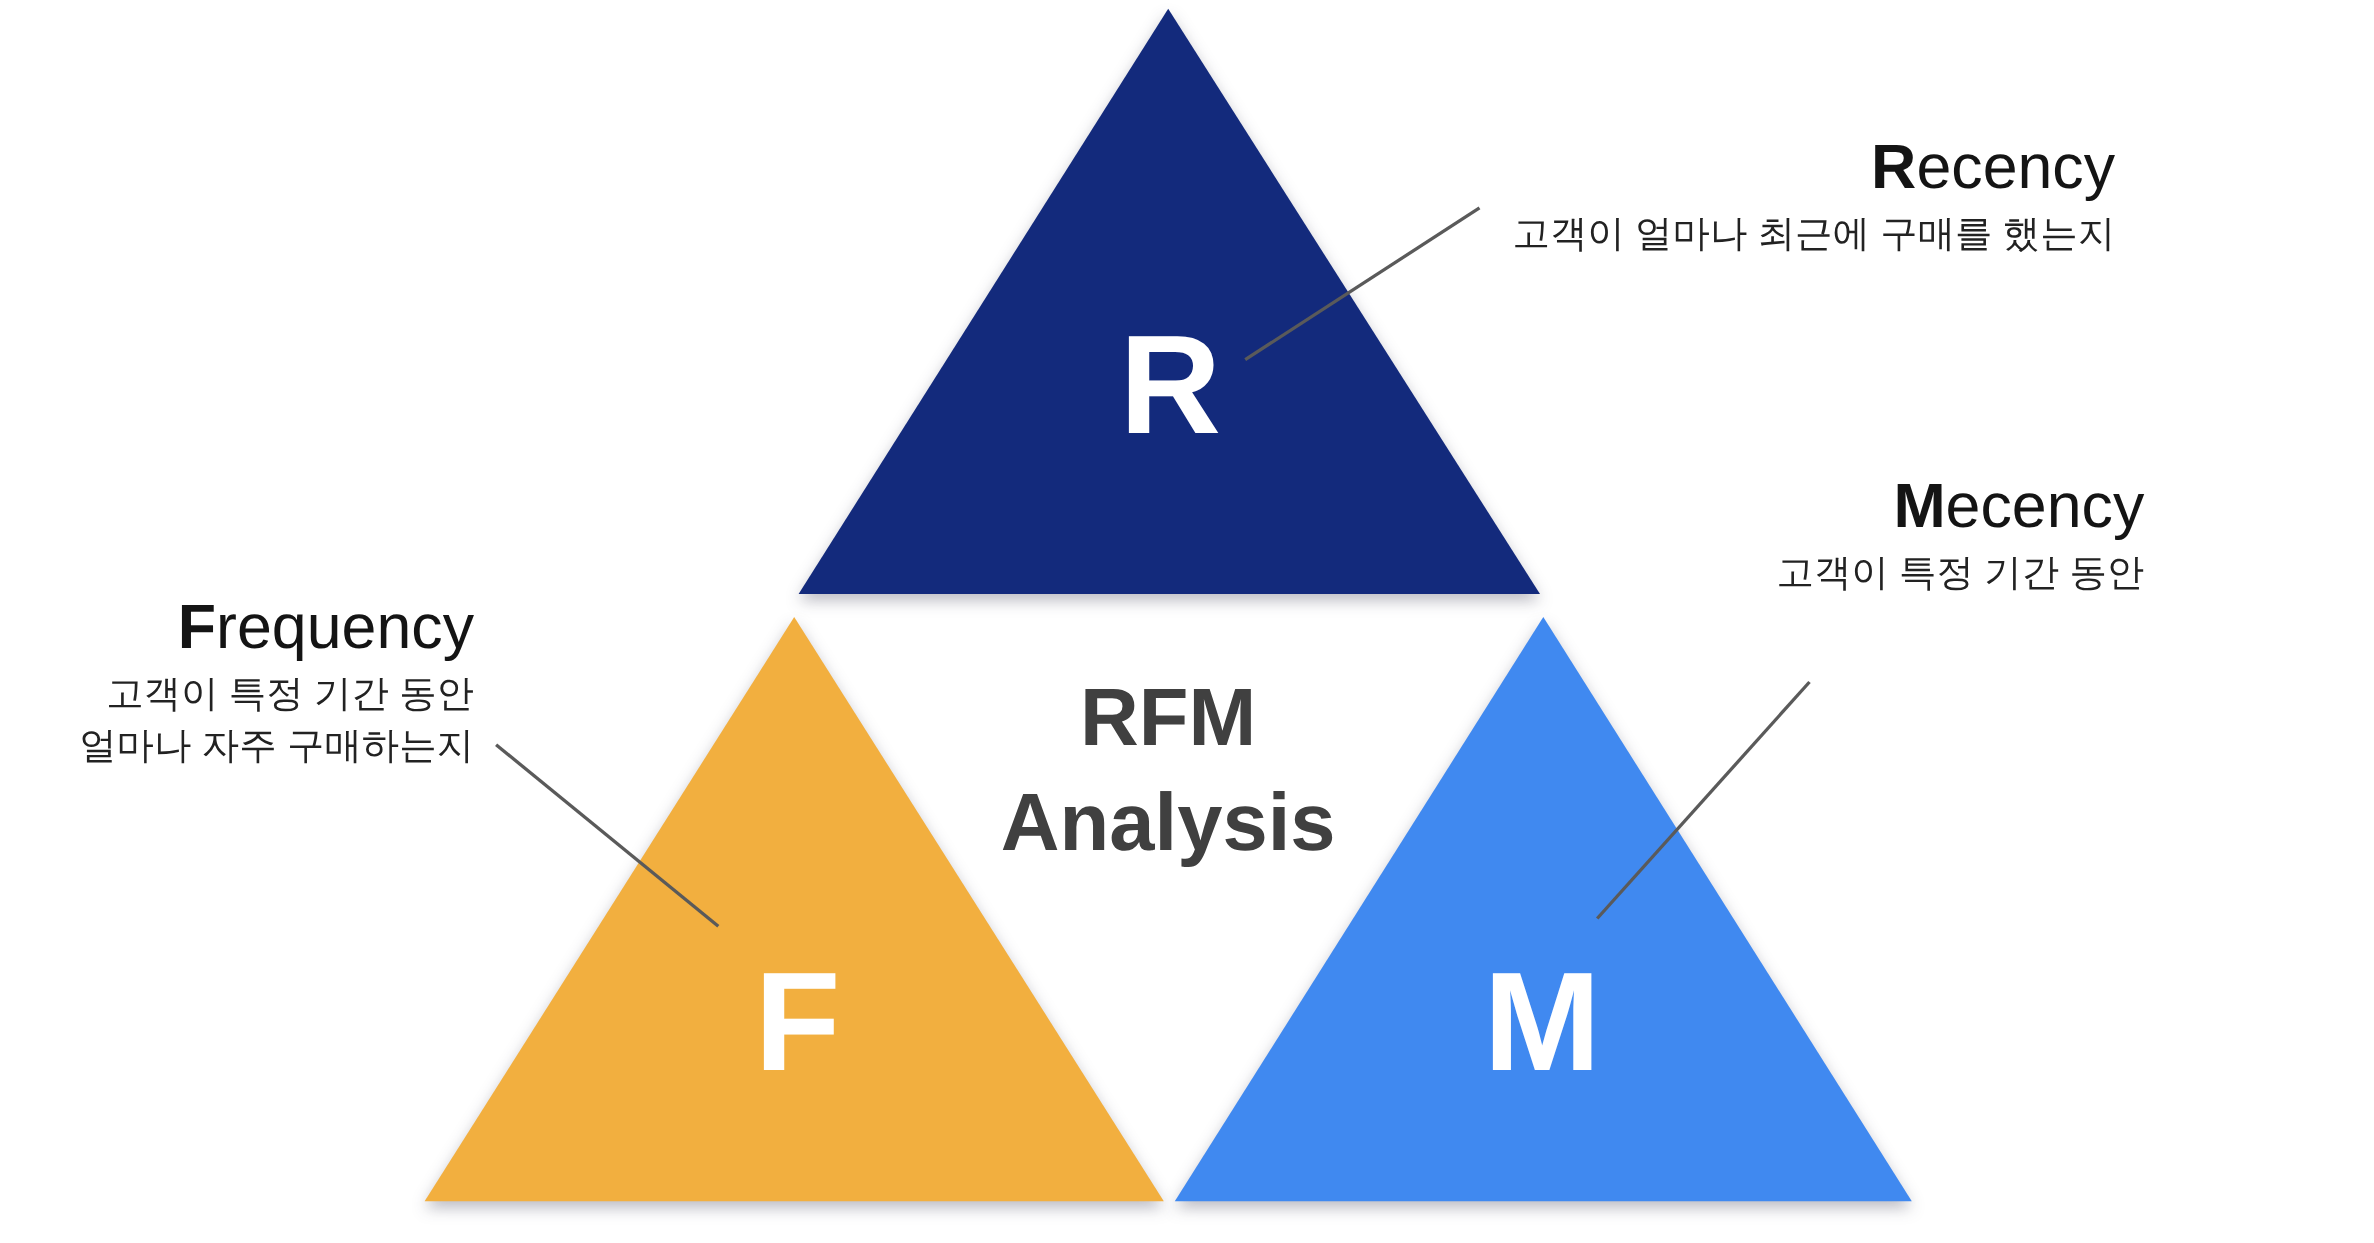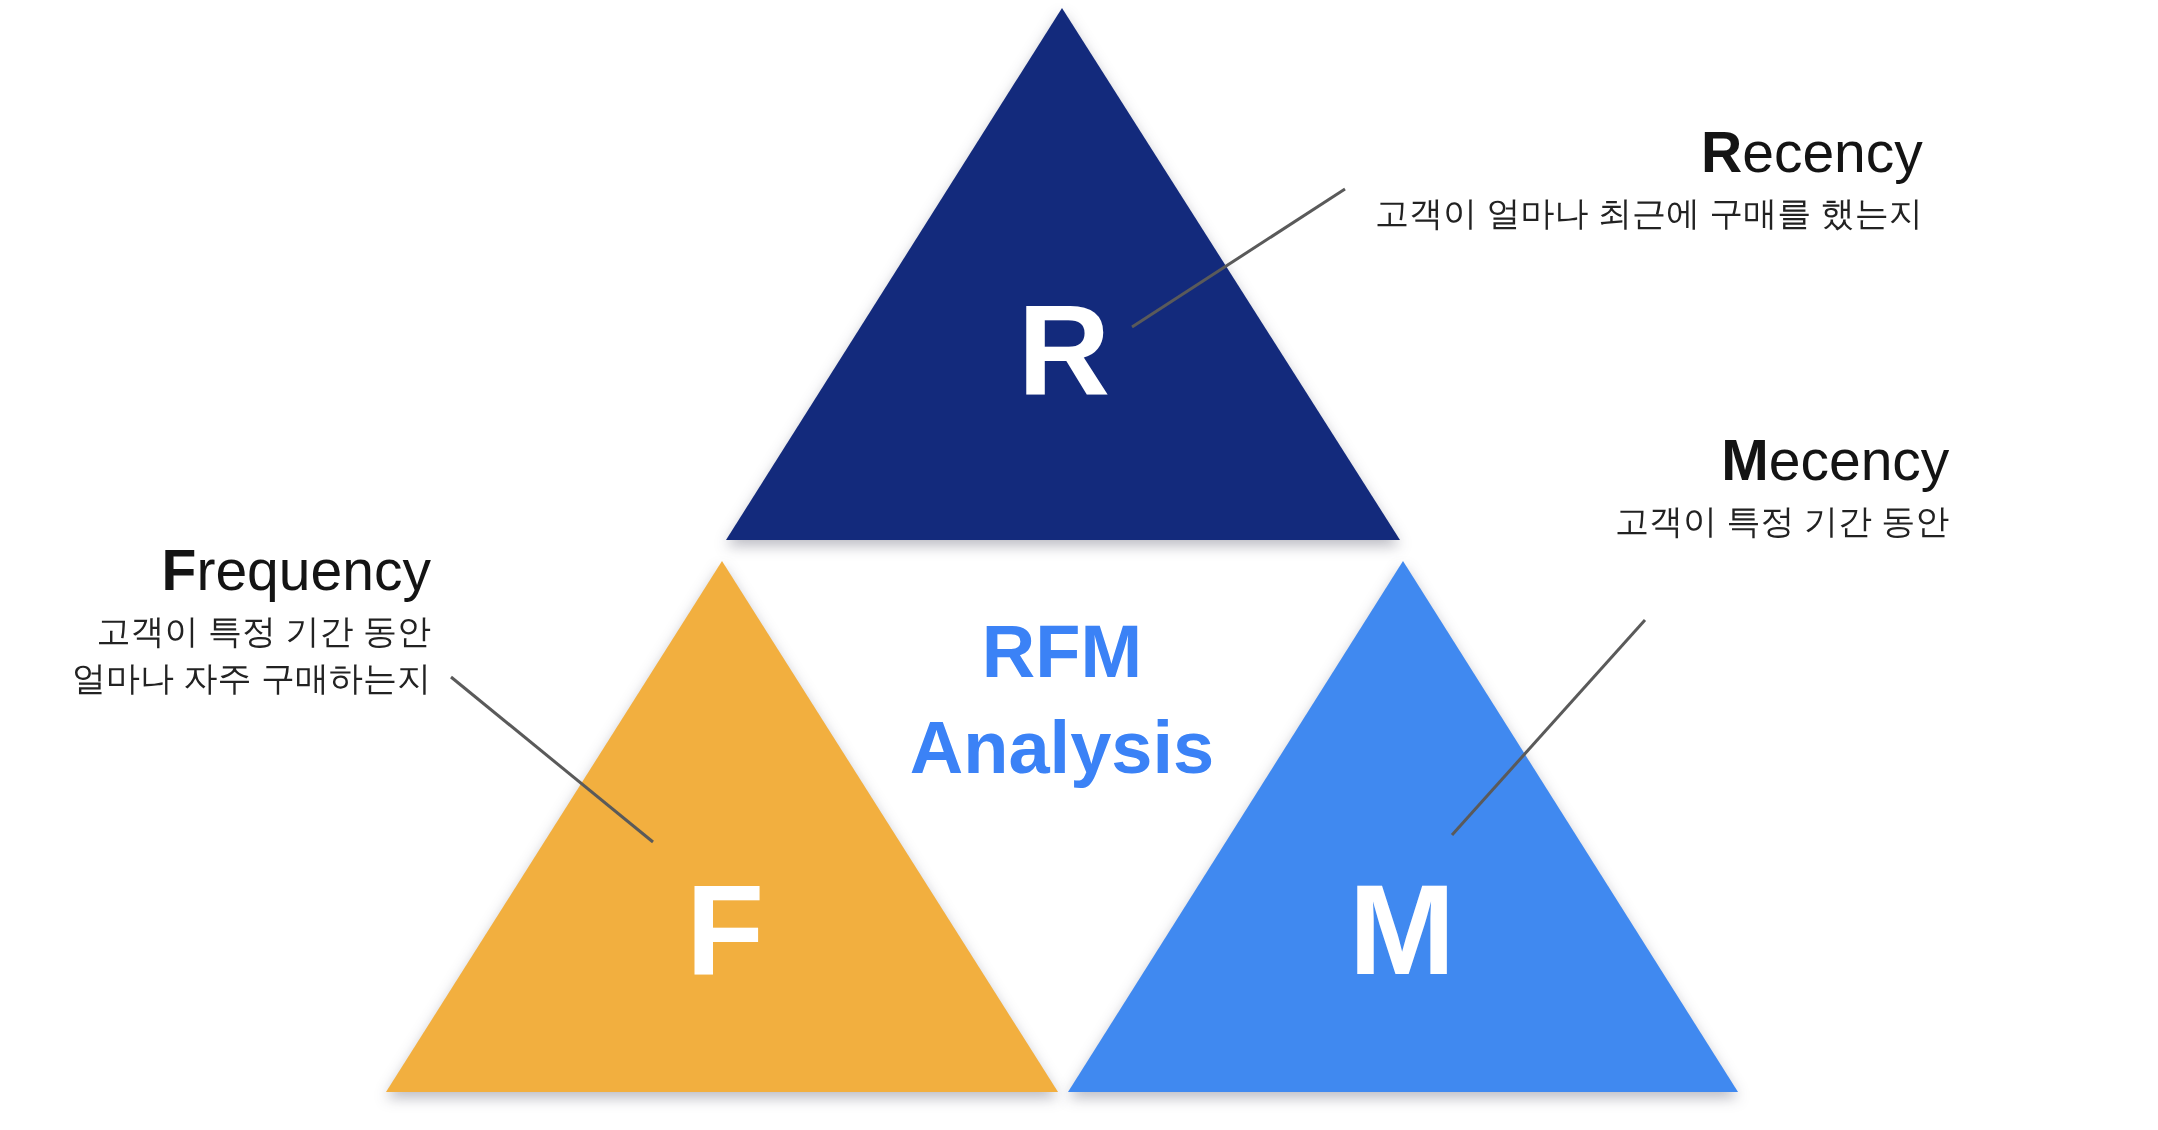--- a/index.html
+++ b/index.html
@@ -37,21 +37,21 @@
     font-size: 128px;
     line-height: 1;
     letter-spacing: 0px;
   }
   .center-label {
     position: absolute;
     left: 1062px;
     top: 604px;
     transform: translateX(-50%);
     text-align: center;
-    color: #3b82f6;
+    color: #404040;
     font-weight: bold;
     font-size: 74px;
     line-height: 96px;
     white-space: nowrap;
   }
   .callout {
     position: absolute;
     color: #1b1b1b;
     white-space: nowrap;
     text-align: right;

